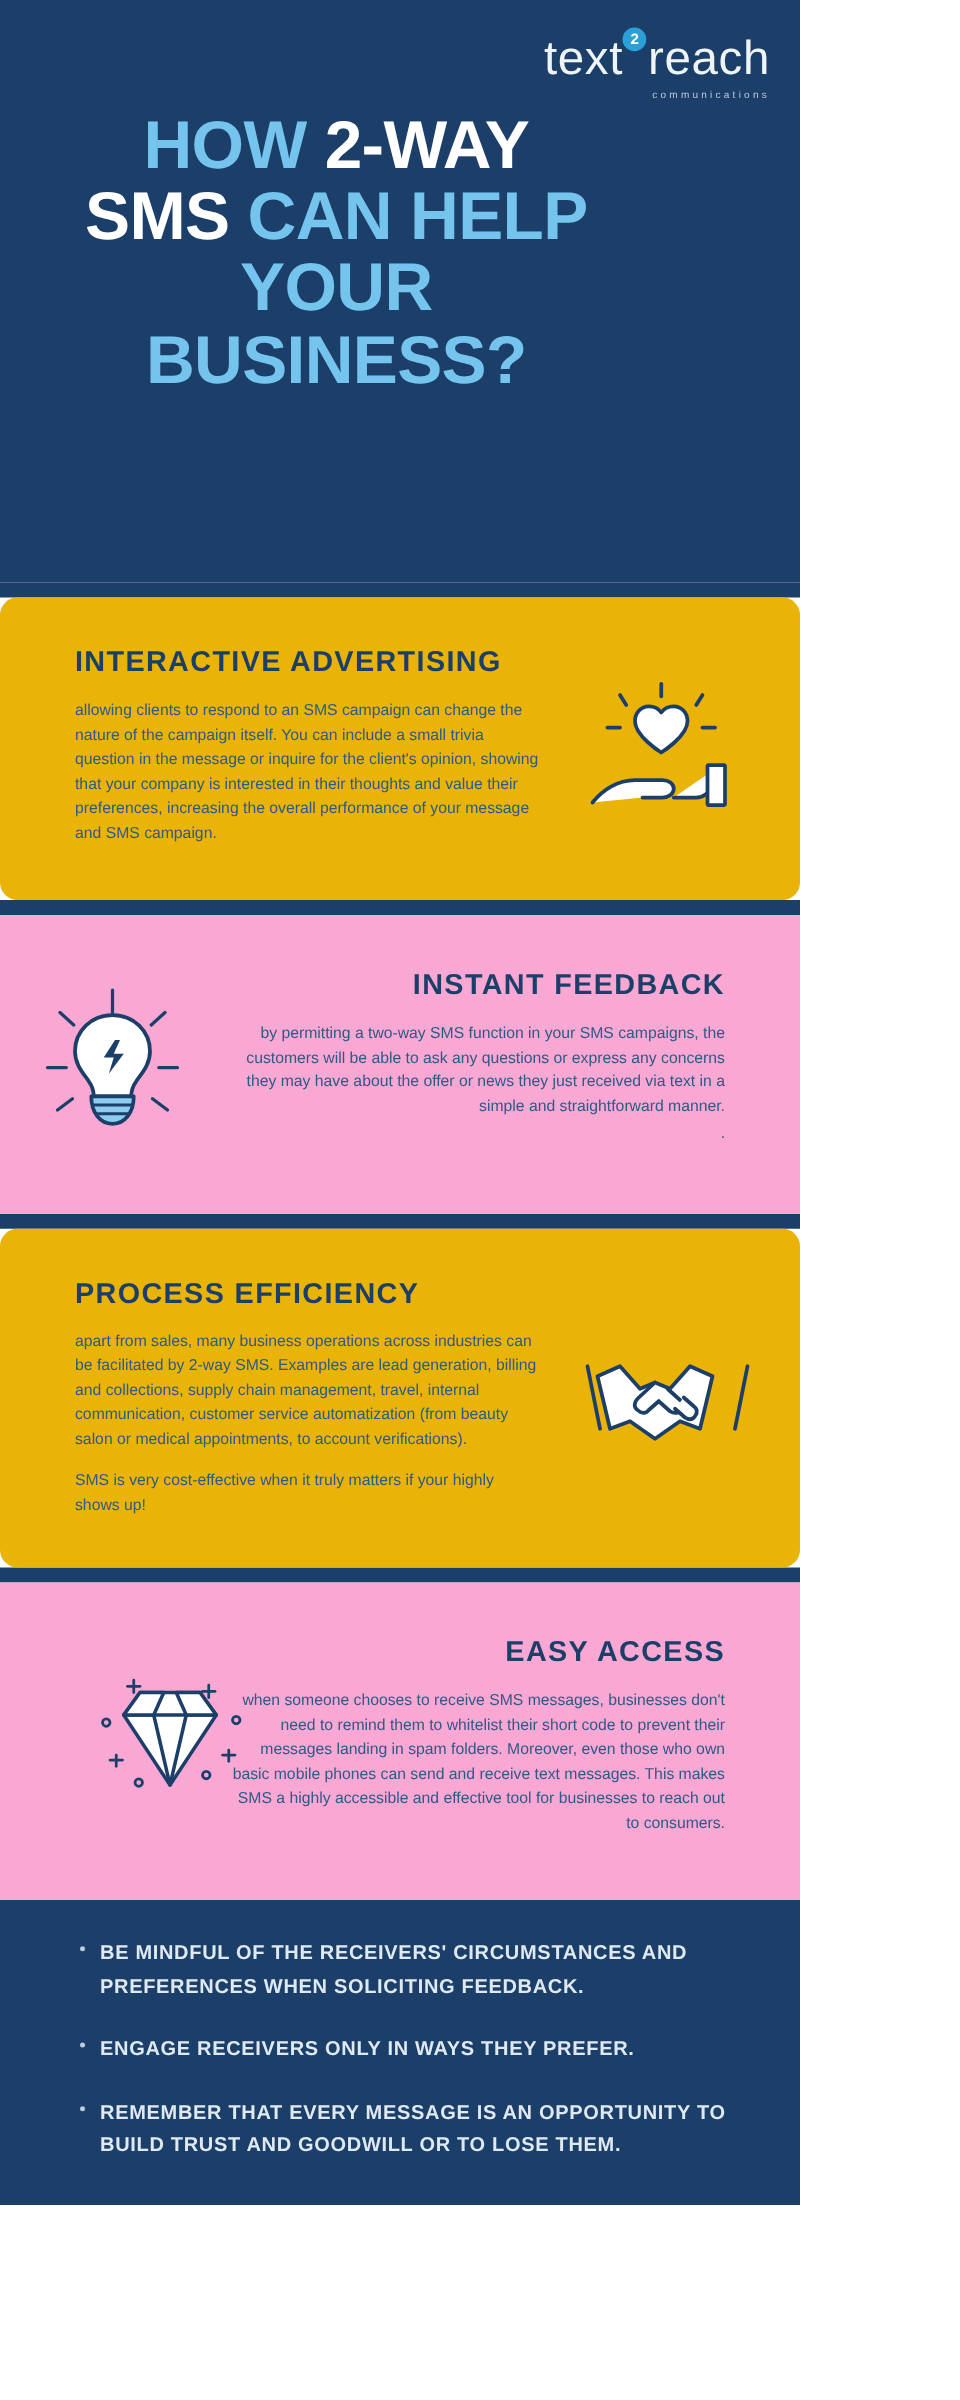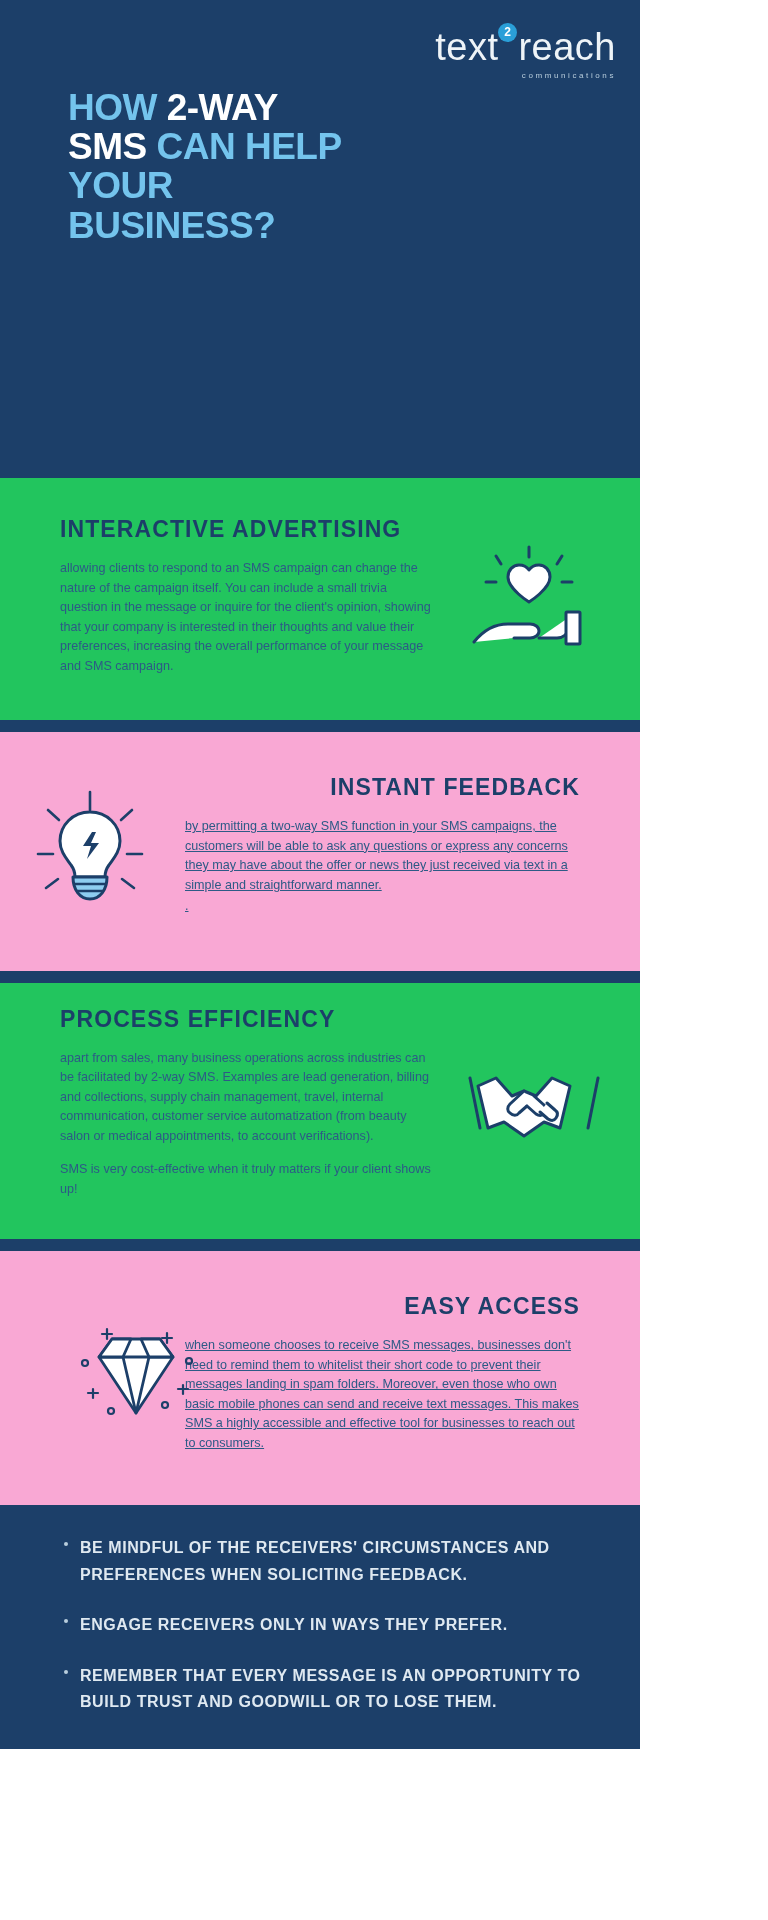--- a/index.html
+++ b/index.html
@@ -60,33 +60,35 @@
     color: #b9cedd;
     letter-spacing: 2.6px;
     margin-top: 6px;
     text-transform: lowercase;
   }
 
   .headline {
     position: absolute;
     left: 68px;
     top: 88px;
-    font-size: 37px;
+    font-size: 54px;
     font-weight: 800;
     line-height: 1.06;
     letter-spacing: -0.5px;
     max-width: 470px;
+    text-align: center;
   }
   .hl-blue { color: #74c4ed; }
   .hl-white { color: #ffffff; }
 
   
   .band-blue {
-    background: #22c55e;
-    position: relative;
+    background: #eab308;
+    position: relative;
+    border-radius: 14px;
   }
   .band-white {
     background: #f9a8d4;
     position: relative;
   }
   .divider {
     background: #1c3f69;
     height: 12px;
     width: 100%;
   }
@@ -108,23 +110,22 @@
     margin-bottom: 16px;
   }
   .sec-title.right { text-align: right; }
   .sec-body {
     font-size: 12.6px;
     line-height: 1.55;
     color: #2d5a86;
     max-width: 380px;
   }
   .sec-body.right {
-    text-align: left;
+    text-align: right;
     margin-left: auto;
-    text-decoration: underline;
   }
   .sec-body p + p { margin-top: 14px; }
 
   .sec-body.w-left { max-width: 372px; }
   .sec-body.w-right { max-width: 395px; }
 
   .icon-box {
     position: absolute;
     width: 160px;
     height: 130px;
@@ -232,26 +233,26 @@
             <line x1="62" y1="100" x2="94" y2="100"></line>
             <line x1="65" y1="107" x2="91" y2="107"></line>
           </g>
           <path d="M80 48l-9 14h8l-4 13 12-16h-8l5-11z" fill="#1c3f69"></path>
         </svg>
       </div>
     </div>
   </div>
 
   <div class="divider"></div>
-  <div class="band-blue sec" style="padding-top:23px;padding-bottom:40px;">
+  <div class="band-blue sec" style="padding-top:38px;padding-bottom:40px;">
     <div class="sec-inner">
       <div class="sec-title">PROCESS EFFICIENCY</div>
       <div class="sec-body w-left">
         <p>apart from sales, many business operations across industries can be facilitated by 2-way SMS. Examples are lead generation, billing and collections, supply chain management, travel, internal communication, customer service automatization (from beauty salon or medical appointments, to account verifications).</p>
-        <p>SMS is very cost-effective when it truly matters if your client shows up!</p>
+        <p>SMS is very cost-effective when it truly matters if your highly shows up!</p>
       </div>
       <div class="icon-box icon-right" style="top:40px;right:26px;">
         <svg viewBox="0 0 160 130" width="160" height="130">
           <g fill="#ffffff" stroke="#1c3f69" stroke-width="3" stroke-linecap="round" stroke-linejoin="round">
             <path d="M24 40l18-8 16 18 12-5 12 5 16-18 18 8-10 42-16-6-20 14-20-14-16 6z"></path>
             <path d="M70 45l-14 13c-3 3-3 7 0 9 3 3 7 3 9 0l8-7"></path>
             <path d="M73 60l9 8c3 2 7 2 9-1 2-3 2-6-1-8l-10-9"></path>
             <path d="M86 66l8 7c3 2 6 2 8-1 2-3 2-6-1-8l-8-7"></path>
           </g>
           <g fill="none" stroke="#1c3f69" stroke-width="3" stroke-linecap="round">

